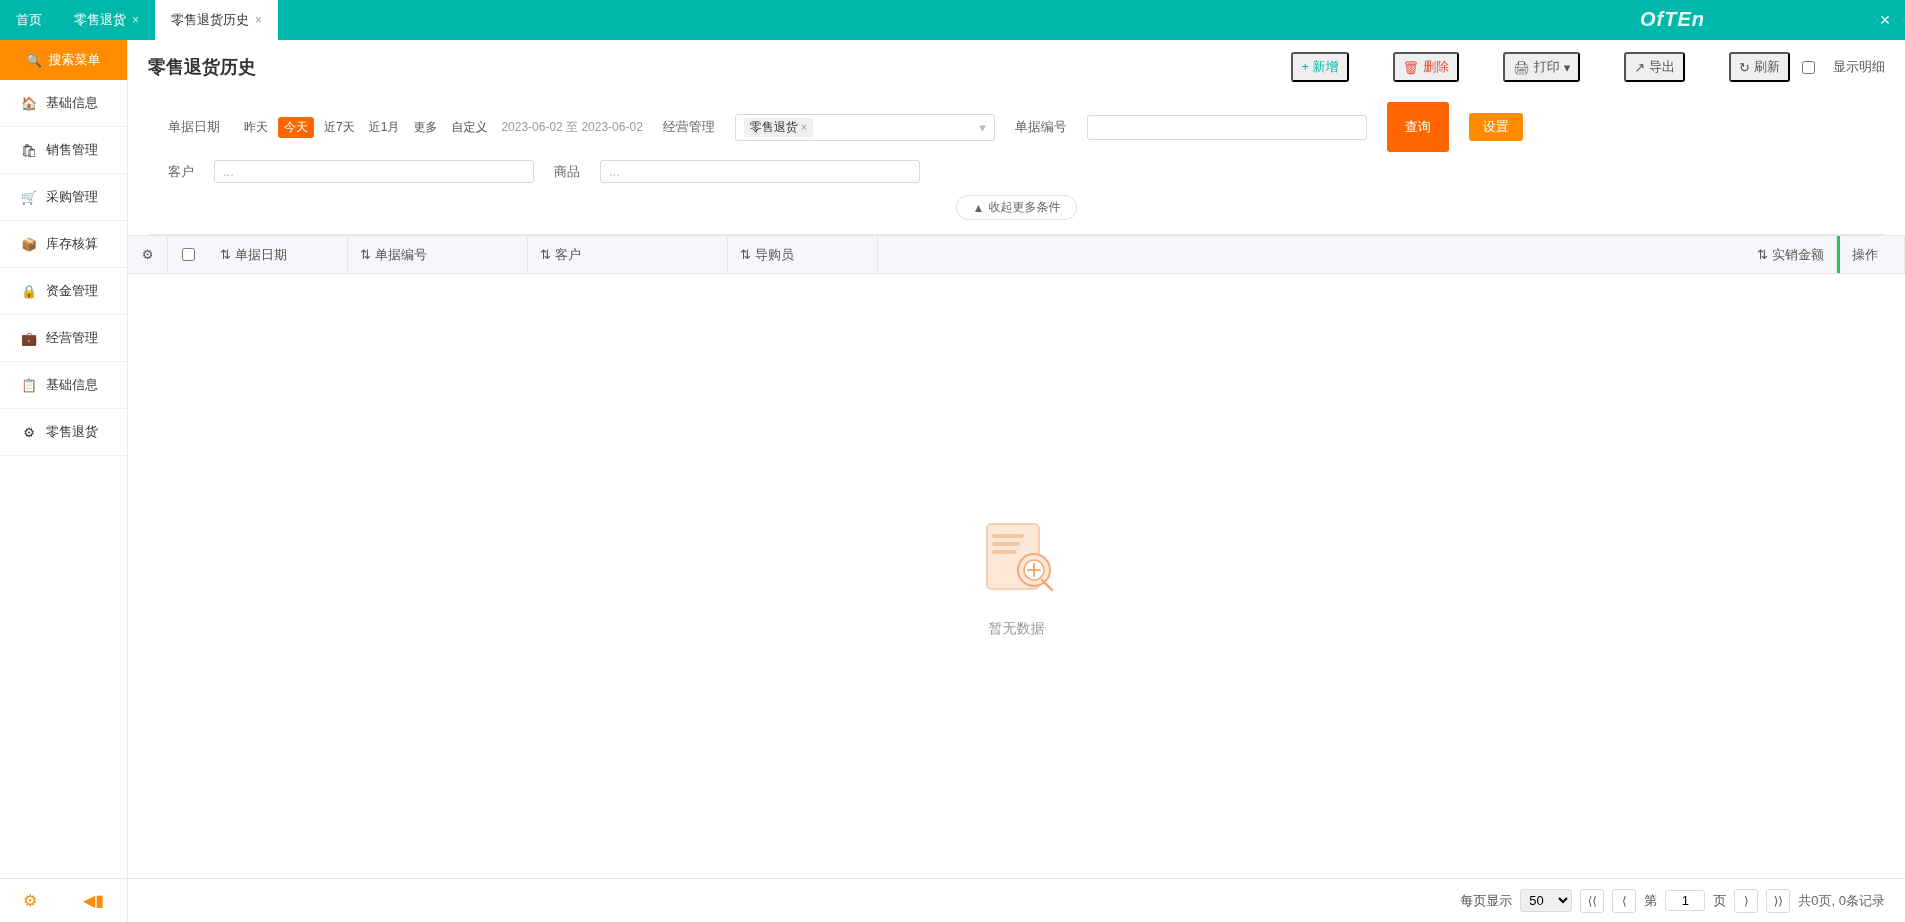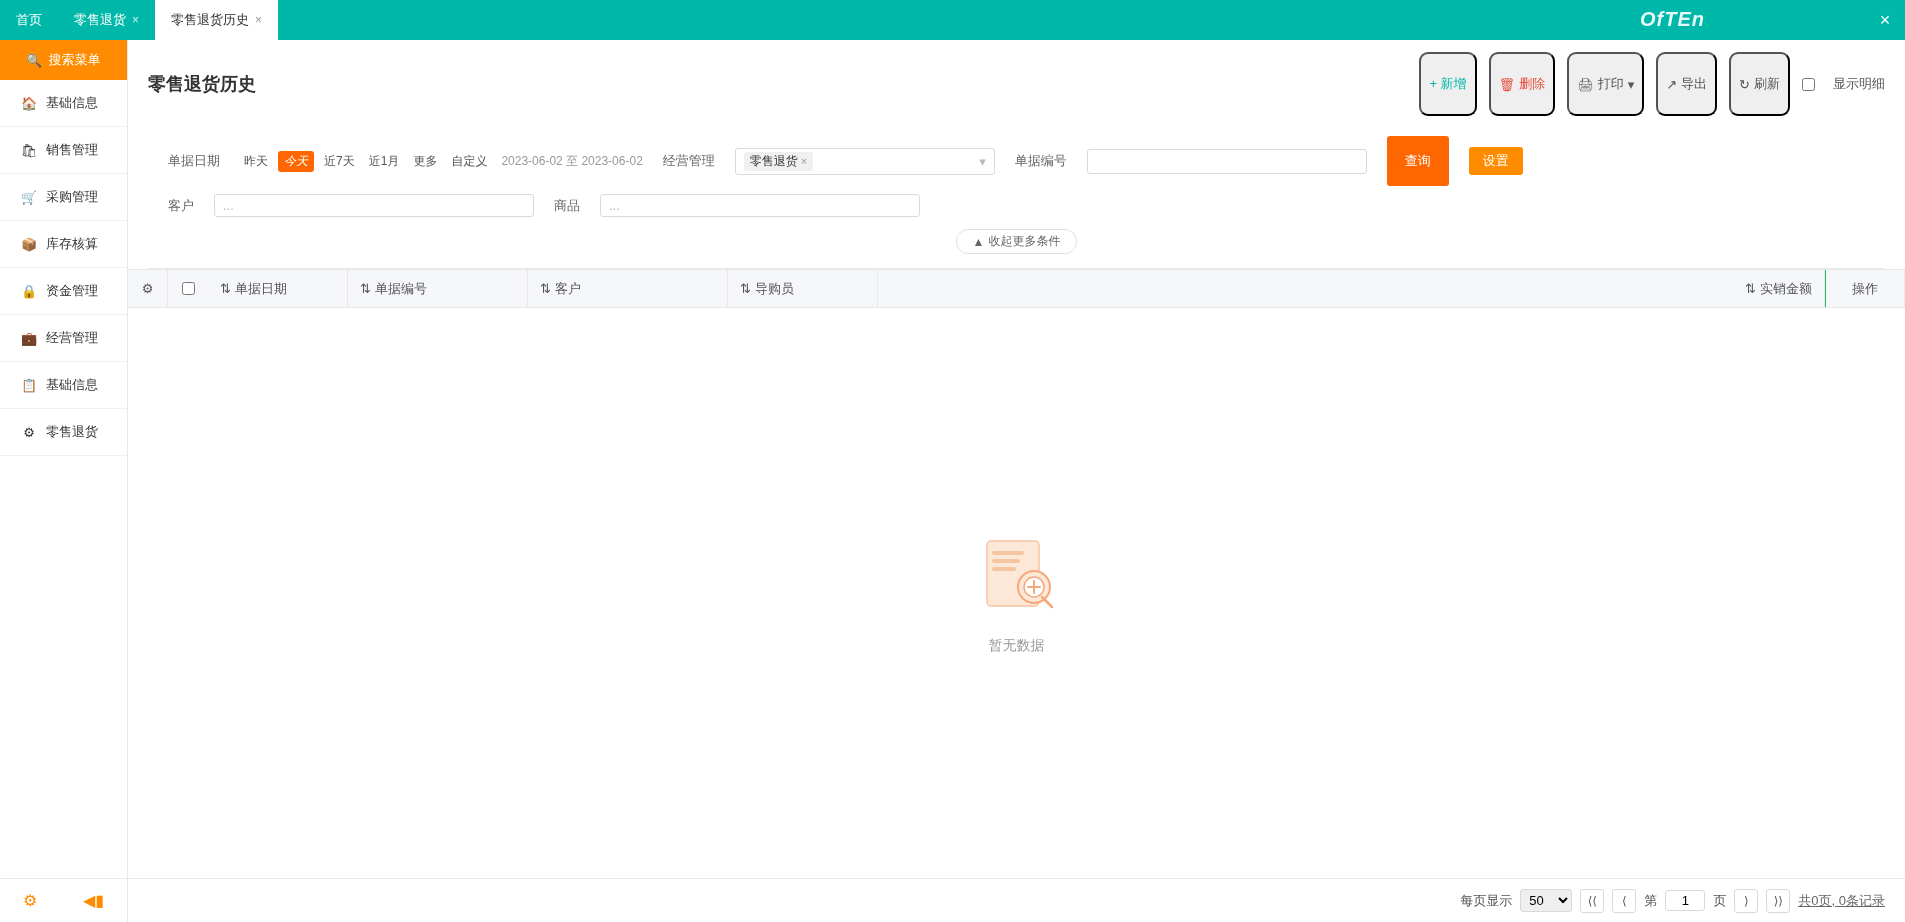--- a/index.html
+++ b/index.html
@@ -145,22 +145,23 @@
       align-items: center;
       gap: 12px;
     }
     .toolbar-btn {
       display: flex;
       align-items: center;
       gap: 4px;
       font-size: 13px;
       color: #555;
       cursor: pointer;
-      padding: 21px 8px;
-      border-radius: 9px;
+      padding: 4px 8px;
+      border-radius: 3px;
+      margin-left: 32px;
     }
     .toolbar-btn-new {
       color: #00b8a9;
     }
     .toolbar-btn-delete { color: #e74c3c; }
     .btn-query {
       background: #ff6600;
       color: #fff;
       border: none;
       padding: 16px 18px;
@@ -214,21 +215,20 @@
       font-size: 12px;
       color: #555;
       cursor: pointer;
       padding: 2px 4px;
     }
     .date-btn.active {
       background: #ff6600;
       color: #fff;
       border-radius: 3px;
       padding: 2px 6px;
-      font-style: italic;
     }
     .date-range {
       font-size: 12px;
       color: #999;
       margin-left: 4px;
     }
     .filter-input {
       border: 1px solid #d9d9d9;
       border-radius: 3px;
       padding: 4px 8px;
@@ -320,21 +320,21 @@
       white-space: nowrap;
       gap: 4px;
     }
     .th-cell.settings-col { width: 40px; justify-content: center; }
     .th-cell.check-col { width: 40px; justify-content: center; border-right: none; }
     .th-cell.date-col { width: 140px; }
     .th-cell.num-col { width: 180px; }
     .th-cell.customer-col { width: 200px; }
     .th-cell.guide-col { width: 150px; }
     .th-cell.amount-col { flex: 1; justify-content: flex-end; }
-    .th-cell.op-col { width: 80px; justify-content: center; border-left: 1px solid #22c55e; }
+    .th-cell.op-col { width: 68px; border-left: 3px solid #22c55e; }
 
     
     .empty-state {
       flex: 1;
       display: flex;
       flex-direction: column;
       align-items: center;
       justify-content: center;
       gap: 16px;
       text-align: right;
@@ -382,21 +382,21 @@
       color: #555;
     }
     .page-input {
       width: 40px;
       border: 1px solid #d9d9d9;
       border-radius: 3px;
       text-align: center;
       padding: 2px;
       font-size: 13px;
     }
-    .page-total { color: #666; text-decoration: underline; }
+    .page-total { color: #666; }
 
     
     .branding-area {
       position: absolute;
       top: 8px;
       right: 200px;
       font-style: italic;
       font-size: 20px;
       font-weight: bold;
       color: #fff;

